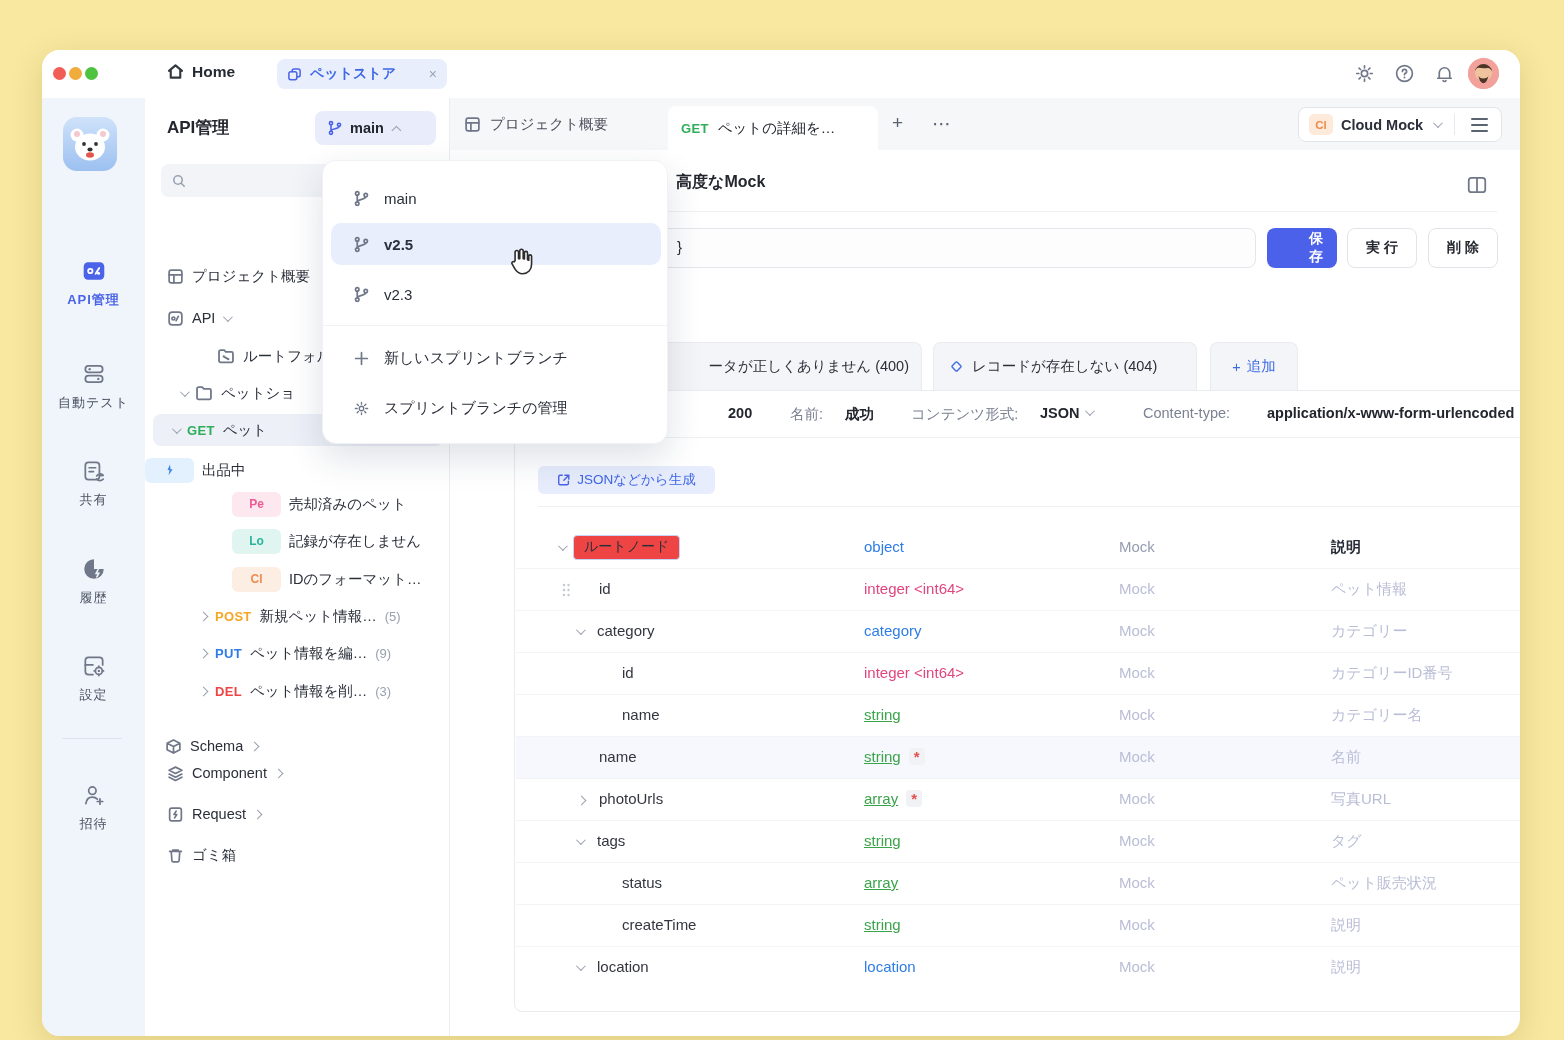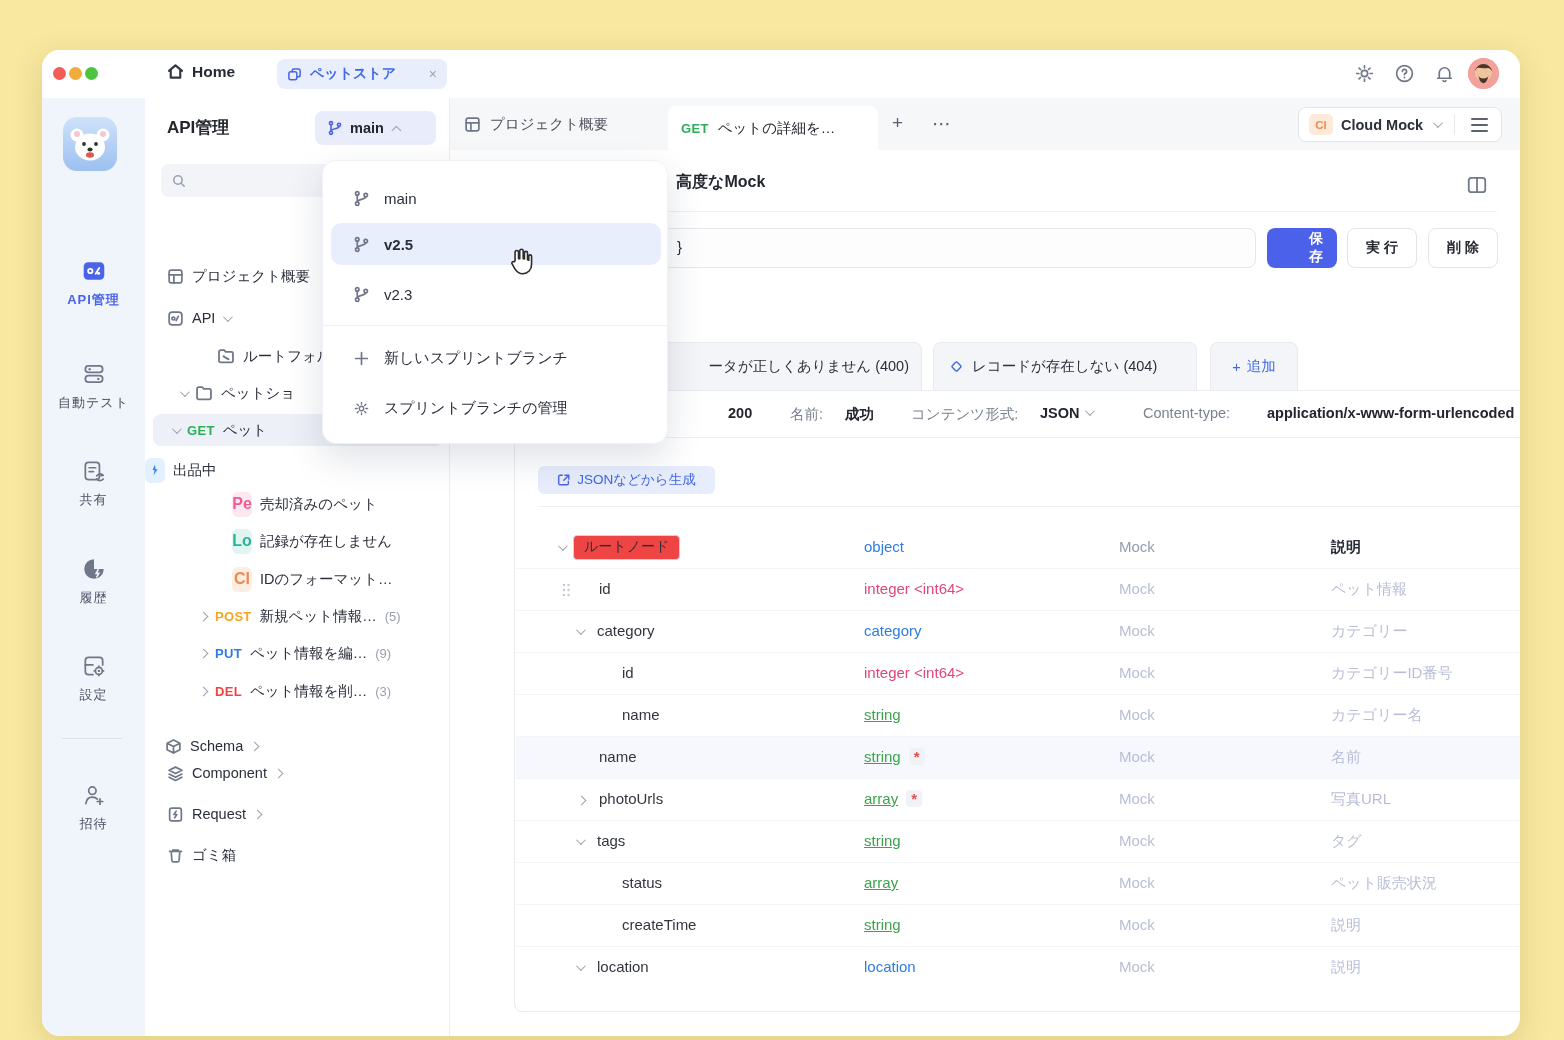--- a/index.html
+++ b/index.html
@@ -41,21 +41,21 @@
                  font-size:14.5px; font-weight:700; color:#23262e; cursor:pointer; }
   .search { position:absolute; left:16px; top:66px; width:276px; height:33px; background:#f2f4f8;
             border-radius:8px; display:flex; align-items:center; padding:0 10px; }
   .titem { position:absolute; left:0; width:305px; height:30px; display:flex; align-items:center;
            gap:8px; font-size:14.5px; color:#2b2f3a; cursor:pointer; }
   .titem .count { color:#9aa0ae; font-size:13px; }
   .sel-row { position:absolute; left:8px; top:316px; width:290px; height:32px; background:#edf0f7;
              border-radius:8px; }
   .method { font-weight:700; font-size:13px; letter-spacing:.3px; }
   .m-get { color:#2FAE59; } .m-post { color:#F5A623; } .m-put { color:#2E7CE6; } .m-del { color:#EF4444; }
-  .case-badge { width:20px; height:25px; border-radius:6px; font-size:16px; font-weight:700;
+  .case-badge { width:49px; height:25px; border-radius:6px; font-size:12px; font-weight:700;
                 display:flex; align-items:center; justify-content:center; }
 
   
   .chev { display:inline-block; width:7px; height:7px; border-right:1.6px solid #9aa0ae;
           border-bottom:1.6px solid #9aa0ae; }
   .chev.down { transform:rotate(45deg) translateY(-2px); }
   .chev.right { transform:rotate(-45deg); }
   .chev.up { transform:rotate(-135deg) translateY(-3px); }
 
   

